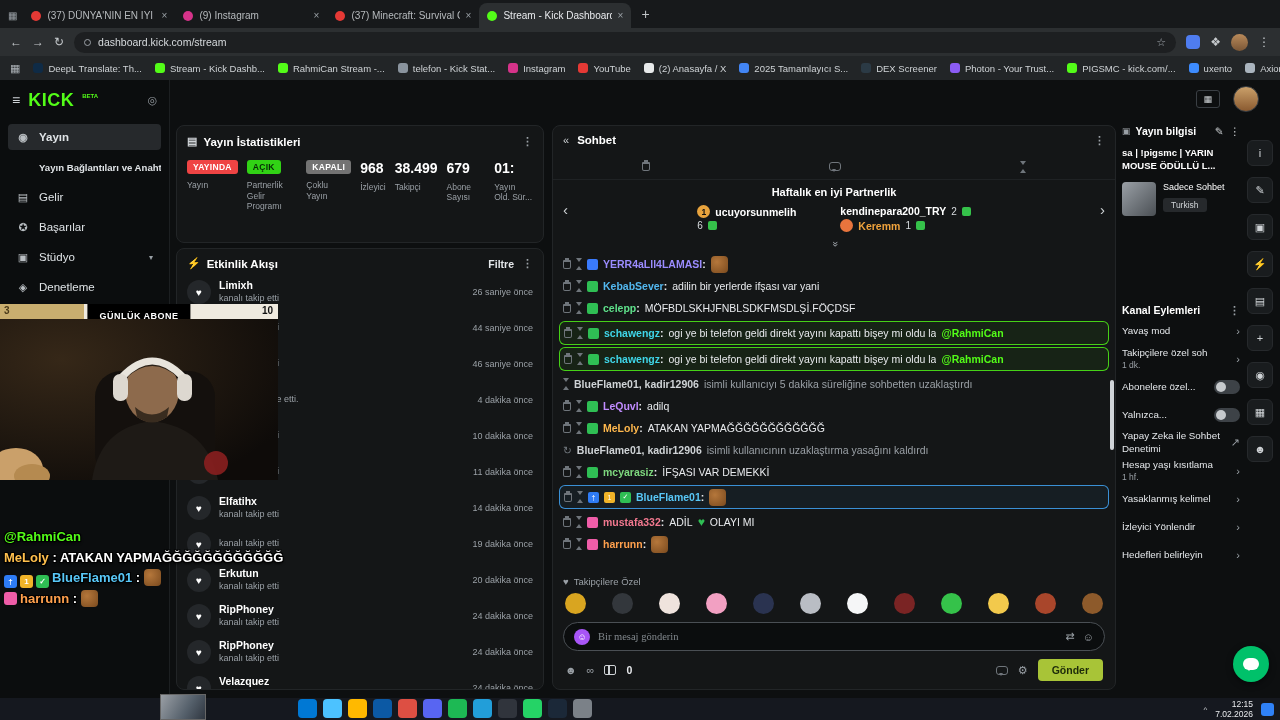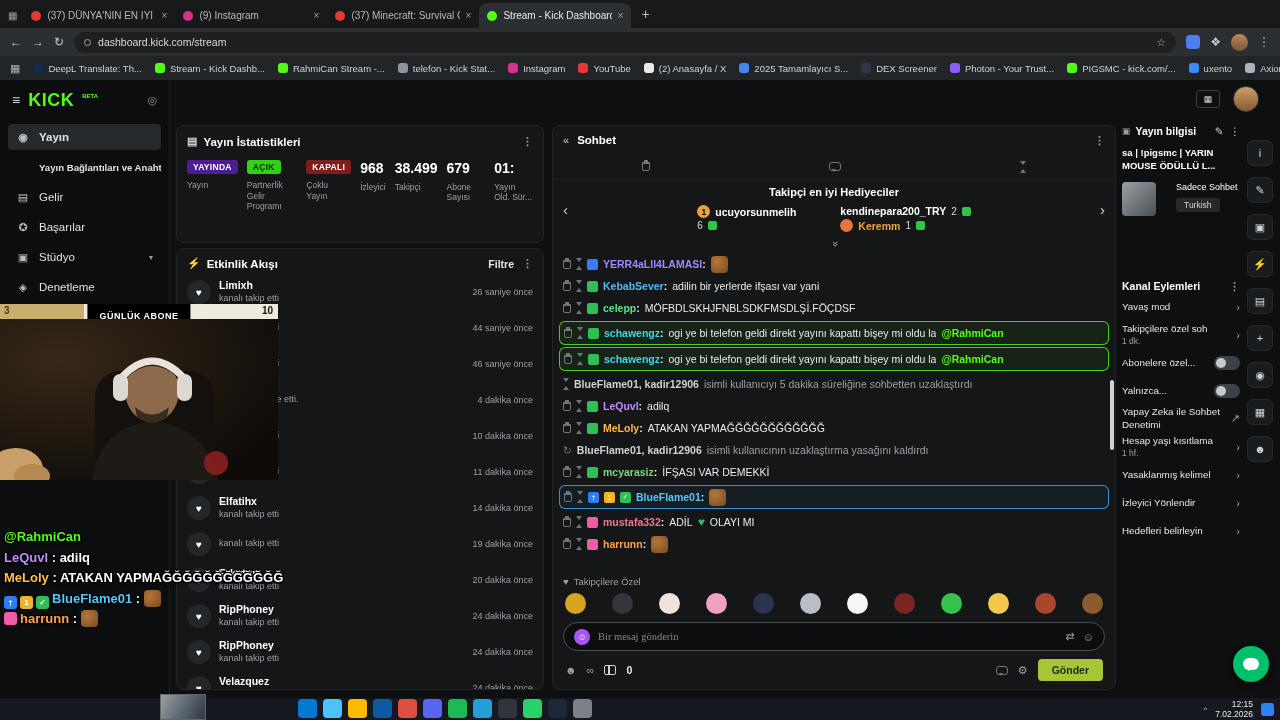--- a/index.html
+++ b/index.html
@@ -121,25 +121,25 @@
 .i-hour::after{content:"";border:3.5px solid transparent;border-bottom:4.5px solid currentColor;margin-top:-1px}
 .i-bubble{display:inline-block;width:12px;height:9px;border:1.5px solid currentColor;border-radius:3px;position:relative}
 .i-bubble::after{content:"";position:absolute;left:2px;bottom:-4px;border:2.5px solid transparent;border-top:3px solid currentColor}
 
 
 .info{position:absolute;left:1122px;top:45px;width:118px;height:565px;color:#e8eaed}
 .ihead{display:flex;align-items:center;gap:5px;font-size:10.5px;font-weight:bold;color:#fff}
 .ihead .mini{color:#9aa0a6;font-size:9px;font-weight:normal}
 .ihead .right{margin-left:auto;display:flex;gap:6px;color:#cfd3d6;font-weight:normal}
 .ititle{font-size:9.5px;font-weight:bold;color:#fff;line-height:1.35;margin-top:10px}
-.ithumbrow{display:flex;gap:20px;margin-top:9px;align-items:flex-start}
+.ithumbrow{display:flex;gap:7px;margin-top:9px;align-items:flex-start}
 .ithumb{width:34px;height:34px;border-radius:4px;background:linear-gradient(135deg,#9aa0a6,#4a4f54);flex:none}
 .icat{font-size:9px;color:#fff;line-height:1.3}
 .ilang{display:inline-block;background:#26292c;color:#cfd3d6;font-size:8.5px;padding:2px 8px;border-radius:3px;margin-top:5px}
-.actions-head{display:flex;align-items:center;font-size:10.5px;font-weight:bold;color:#fff;margin-top:64px}
+.actions-head{display:flex;align-items:center;font-size:10.5px;font-weight:bold;color:#fff;margin-top:88px}
 .arow{display:flex;align-items:center;min-height:28px;font-size:9.8px;color:#e4e7ea}
 .arow .lbl{flex:1;line-height:1.25;min-width:0}
 .arow .sub{display:block;color:#9aa0a6;font-size:8.5px;margin-top:1px}
 .chev{color:#9aa0a6;font-size:11px;flex:none}
 .toggle{width:26px;height:14px;border-radius:7px;background:#3d4247;position:relative;flex:none}
 .toggle::after{content:"";position:absolute;left:2px;top:2px;width:10px;height:10px;border-radius:50%;background:#c6cacd}
 
 
 .strip{position:absolute;left:1240px;top:38px;width:40px;height:580px;display:flex;flex-direction:column;gap:11px;padding-top:22px;align-items:center}
 .sic{width:26px;height:26px;border-radius:6px;background:#191c1e;border:1px solid #26292c;color:#cfd3d6;font-size:11px;display:flex;align-items:center;justify-content:center}
@@ -319,29 +319,29 @@
     <span class="dh-avatar"></span>
 
     <section class="card stats">
       <div class="card-head">
         <span class="bolt">▤</span>
         <span>Yayın İstatistikleri</span>
         <span class="dots">⋮</span>
       </div>
       <div class="stats-body">
         <div class="scol">
-          <span class="sbadge" style="background: #4c1d95; color: rgb(255, 255, 255);">YAYINDA</span>
+          <span class="sbadge" style="background: #ef4444; color: rgb(255, 255, 255);">YAYINDA</span>
           <span class="ssub">Yayın</span>
         </div>
         <div class="scol">
           <span class="sbadge" style="background: rgb(49, 210, 21); color: rgb(7, 44, 7);">AÇIK</span>
           <span class="ssub">Partnerlik Gelir Programı</span>
         </div>
         <div class="scol">
-          <span class="sbadge" style="background: #7f1d1d; color: rgb(255, 255, 255);">KAPALI</span>
+          <span class="sbadge" style="background: #737373; color: rgb(255, 255, 255);">KAPALI</span>
           <span class="ssub">Çoklu Yayın</span>
         </div>
         <div class="scol">
           <span class="mval">968</span>
           <span class="mlab">İzleyici</span>
         </div>
         <div class="scol">
           <span class="mval">38.499</span>
           <span class="mlab">Takipçi</span>
         </div>
@@ -478,21 +478,21 @@
         <span class="mic">
             <span class="i-bubble"></span>
           </span>
         <span class="mic">
             <span class="i-hour"></span>
           </span>
       </div>
       <div class="gifters">
         <span class="garrow">‹</span>
         <div class="gwrap">
-          <div class="gtitle">Takipçi en iyi Hediyeciler</div>
+          <div class="gtitle">Haftalık en iyi Partnerlik</div>
           <div class="grow">
             <div>
               <div class="gline">
                 <span class="grank" style="background: rgb(232, 163, 61);">1</span>
                 <span class="gname" style="color: rgb(255, 255, 255);">ucuyorsunmelih</span>
               </div>
               <div class="gline">
                 <span class="gamt">6</span>
                 <span class="coin"></span>
               </div>
@@ -800,21 +800,20 @@
       <rect x="177" y="55" width="15" height="27" rx="7" fill="#ddd8d0"></rect>
       <path d="M135 88 Q152 103 169 88 L167 98 Q152 109 137 98 Z" fill="#392c1f"></path>
       <circle cx="216" cy="144" r="12" fill="#8a1f1f" opacity="0.9"></circle>
       <ellipse cx="16" cy="150" rx="27" ry="21" fill="#caa06a"></ellipse>
       <ellipse cx="32" cy="157" rx="18" ry="12" fill="#b58a50"></ellipse>
     </svg>
   </div>
 
   <div class="ovchat">
     <div class="ln mention">@RahmiCan</div>
-    <div class="ln"><span class="u" style="color: rgb(193, 140, 255);">LeQuvl</span><span>adilq</span></div>
     <div class="ln"><span class="u" style="color: rgb(255, 192, 77);">MeLoly</span><span>ATAKAN YAPMAĞĞĞĞĞĞĞĞĞĞĞĞ</span></div>
     <div class="ln">
       <span class="ovbadge" style="background:#2e7cf6">†</span><span class="ovbadge" style="background:#f0b429">1</span><span class="ovbadge" style="background:#2fbf54">✓</span><span class="u" style="color: rgb(88, 199, 247);">BlueFlame01</span><span class="ovem"></span>
     </div>
     <div class="ln">
       <span class="ovbadge" style="background:#ef5da8"></span><span class="u" style="color: rgb(255, 160, 77);">harrunn</span><span class="ovem"></span>
     </div>
   </div>
 
   <div class="preview"></div>

